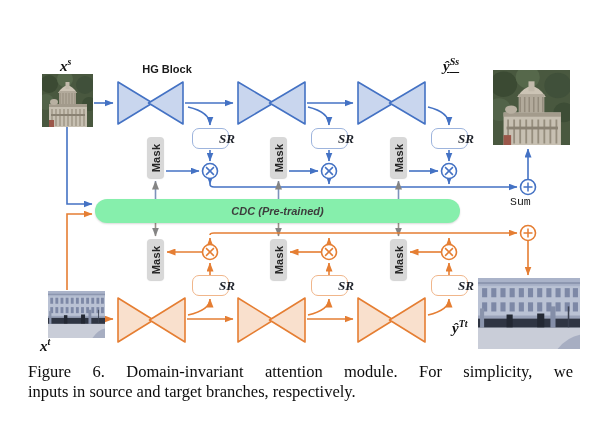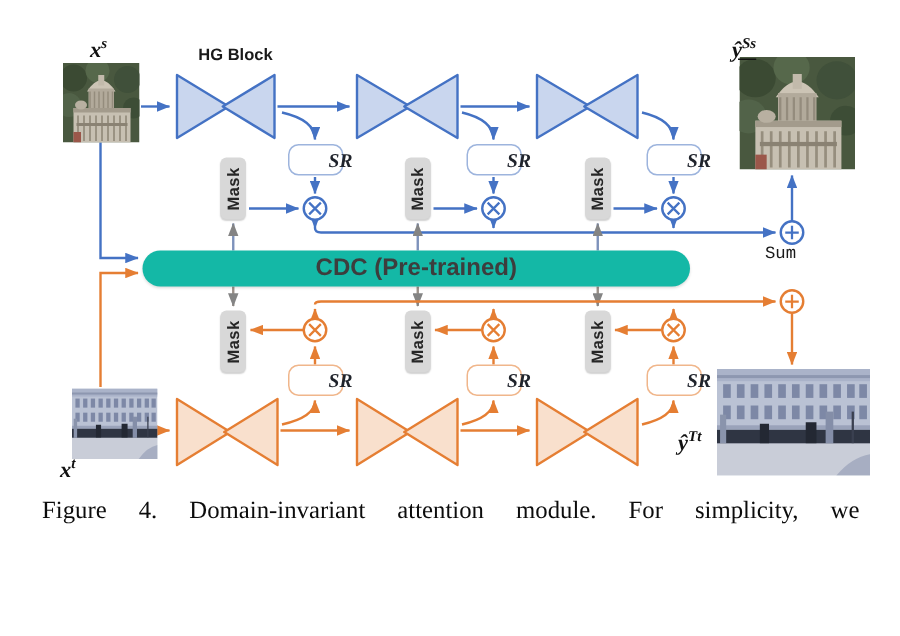--- a/index.html
+++ b/index.html
@@ -1,36 +1,36 @@
 <!DOCTYPE html>
 <html><head>
 <meta charset="utf-8">
 <style>
   html,body{margin:0;padding:0;background:#fff;}
   #canvas{position:relative;width:600px;height:385px;background:#ffffff;overflow:hidden;
-          font-family:"Liberation Sans",sans-serif;}
+          font-family:"Liberation Sans",sans-serif;margin-top:32px;}
   #wires{position:absolute;left:0;top:0;z-index:1;}
   .abs{position:absolute;z-index:2;}
   .io-label{font-family:"Liberation Serif",serif;font-style:italic;font-weight:bold;
             font-size:15px;color:#111;z-index:3;}
   .io-label sup{font-size:10px;}
   .hg-label{font-size:11px;font-weight:600;color:#1a1a1a;text-align:center;}
   .sr-box{width:37px;height:21px;background:#ffffff;border-radius:7px;
           display:flex;align-items:center;justify-content:center;
           font-family:"Liberation Serif",serif;font-style:italic;font-weight:600;
           font-size:13px;color:#20242c;box-sizing:border-box;padding-left:33px;}
   .sr-blue{border:1.4px solid #9db4dd;}
   .sr-orange{border:1.4px solid #f0b68b;}
   .mask-box{width:17px;height:41px;background:#d8d8d8;border-radius:4px;
             box-shadow:0 1px 1px rgba(0,0,0,.18);}
   .mask-box span{position:absolute;left:50%;top:50%;transform:translate(-50%,-50%) rotate(-90deg);
             white-space:nowrap;font-size:11px;font-weight:600;color:#262626;letter-spacing:.3px;}
-  .cdc-bar{width:365px;height:24px;background:#14b8a6;border-radius:12px;
+  .cdc-bar{width:365px;height:24px;background:#86efac;border-radius:12px;
            display:flex;align-items:center;justify-content:center;
-           font-size:16px;font-weight:bold;color:#3d3d3d;
+           font-size:11px;font-weight:bold;font-style:italic;color:#3d3d3d;
            box-shadow:0 1px 2px rgba(0,0,0,.15);}
   .sum-label{font-size:11.5px;color:#1a1a1a;width:38px;text-align:left;font-family:Liberation Mono, monospace;}
   .photo{line-height:0;}
   .photo svg{display:block;}
   .caption{width:545px;font-family:"Liberation Serif",serif;font-size:16.5px;color:#0c0c0c;}
   .cap-line{line-height:20.3px;}
   .cap-just{text-align:justify;text-align-last:justify;}
   .watermark{width:150px;text-align:right;font-size:15px;color:#c8c8c8;letter-spacing:1px;}
 </style>
 </head>
@@ -165,22 +165,22 @@
         <use href="#xo" x="449" y="220"></use>
     </g>
     <g>
         <use href="#po" x="528" y="201"></use>
       </g>
   </svg>
 
   <div class="abs io-label" style="left:60px;top:24px;">
     <span>x</span><sup>s</sup>
   </div>
-  <div class="abs hg-label" style="left:124px;top:31px;width:66px;">HG Block</div>
-  <div class="abs io-label" style="left:488px;top:24px;text-decoration:underline;">
+  <div class="abs hg-label" style="left:134px;top:31px;width:66px;">HG Block</div>
+  <div class="abs io-label" style="left:443px;top:24px;text-decoration:underline;">
     <span>ŷ</span><sup>Ss</sup>
   </div>
   <div class="abs io-label" style="left:40px;top:304px;">
     <span>x</span><sup>t</sup>
   </div>
   <div class="abs io-label" style="left:452px;top:286px;">
     <span>ŷ</span><sup>Tt</sup>
   </div>
   <div class="abs sum-label" style="left:510px;top:163px;">Sum</div>
 
@@ -330,18 +330,19 @@
         <rect x="58" y="35" width="7" height="14" fill="#232833"></rect>
       <rect x="2" y="30" width="4" height="19" fill="#8a94ac"></rect>
         <rect x="71" y="28" width="5" height="21" fill="#848ea8"></rect>
       <rect x="88" y="28" width="1.5" height="21" fill="#3a4050"></rect>
       <rect y="49" width="100" height="21" fill="#c9cdd8"></rect>
       <path d="M78 70 Q88 58 100 56 L100 70 Z" fill="#a7aec2"></path>
     </svg>
   </div>
 
   <div class="abs caption" style="left:28px;top:330px;">
-    <div class="cap-line cap-just">Figure 4.  Domain-invariant attention module.  For simplicity, we</div>
+    <div class="cap-line cap-just">Figure 6.  Domain-invariant attention module.  For simplicity, we</div>
+    <div class="cap-line">inputs in source and target branches, respectively.</div>
   </div>
 
   <div class="abs watermark" style="left:435px;top:389px;">知乎 @阿布的足迹</div>
 
 </div>
 
 </body></html>

